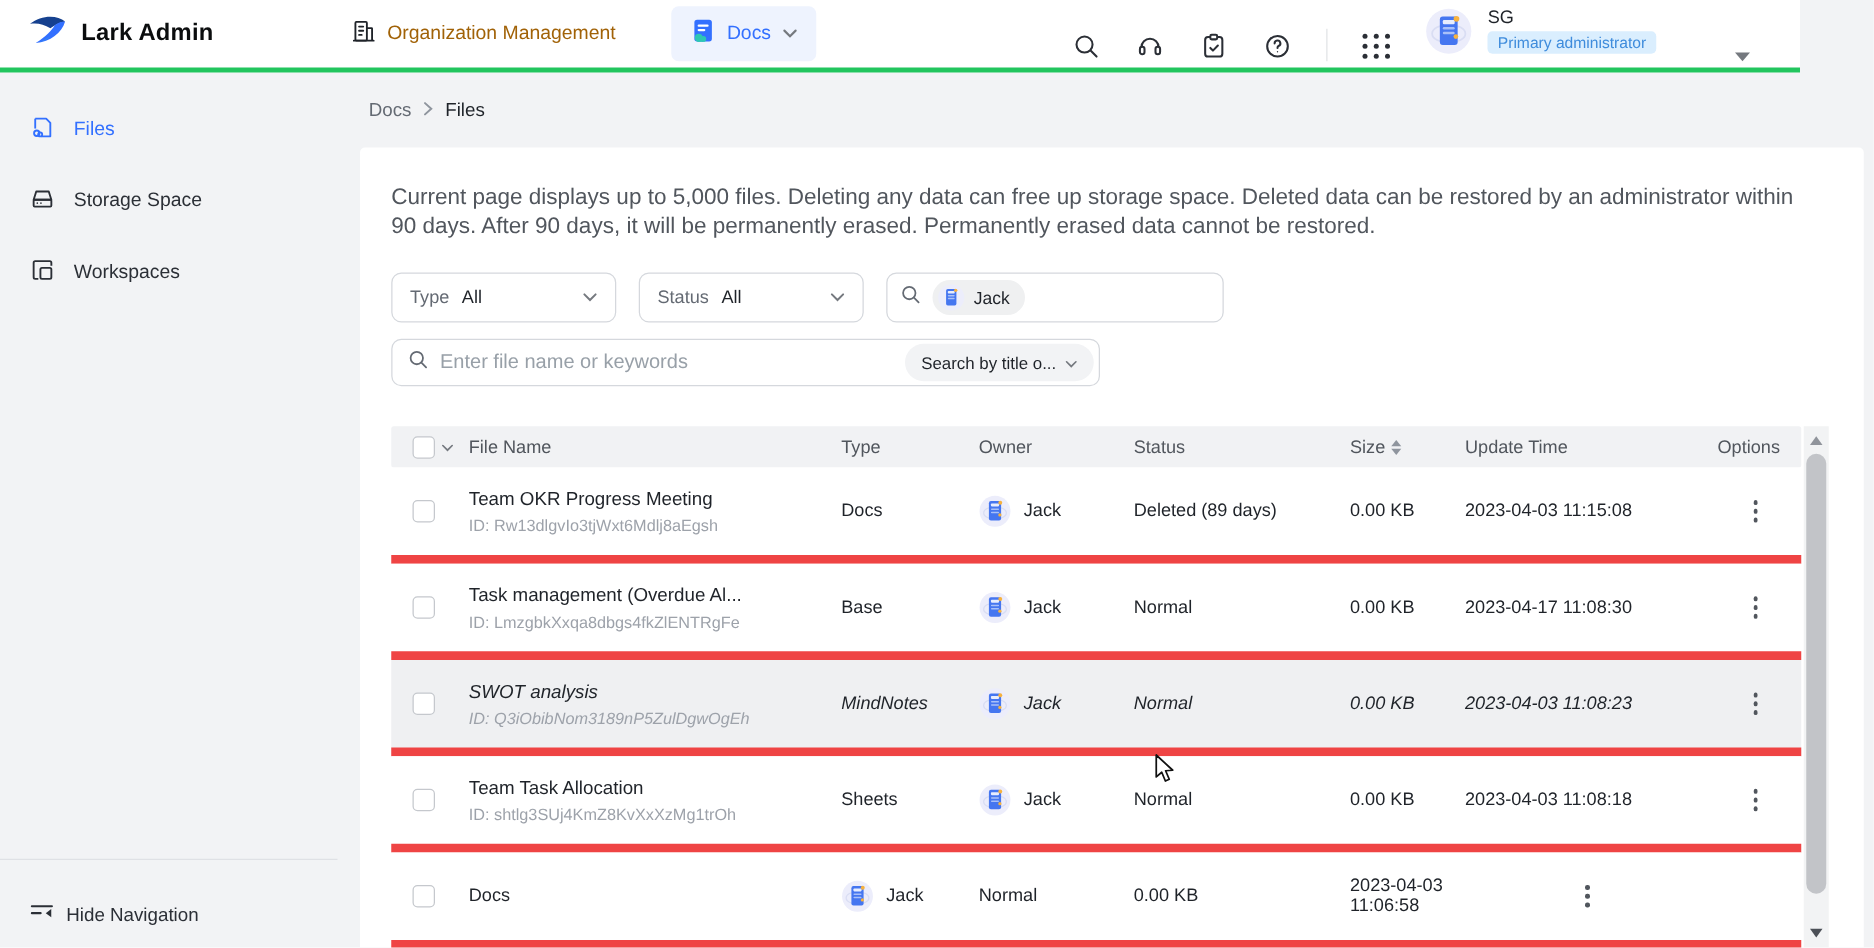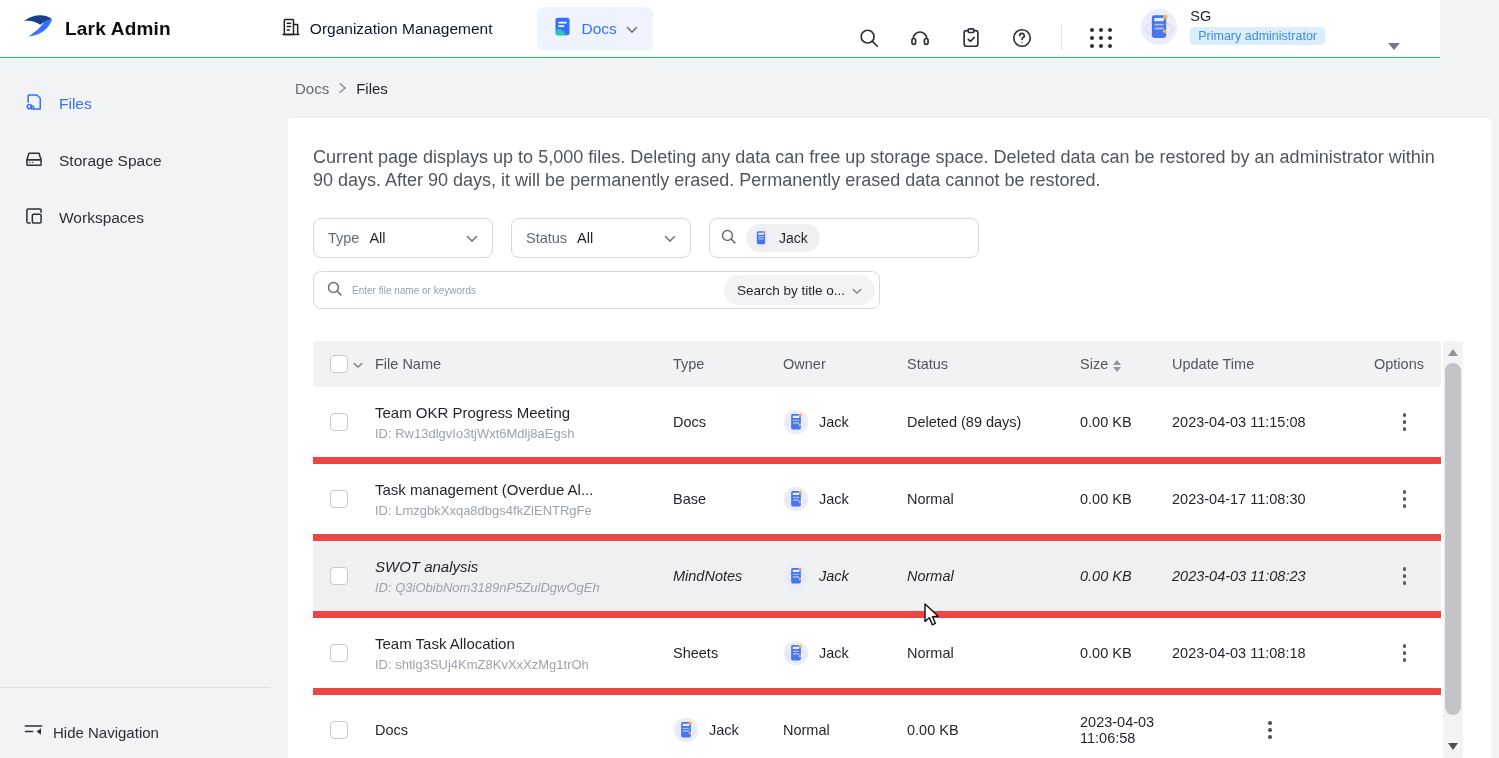--- a/index.html
+++ b/index.html
@@ -5,26 +5,26 @@
   * { margin:0; padding:0; box-sizing:border-box; }
   html,body { width:1499px; height:758px; overflow:hidden; }
   body {
     font-family:"Liberation Sans", sans-serif;
     background:#f2f3f5; color:#1f2329; position:relative;
   }
 
   
   .header {
     position:absolute; top:0; left:0; width:1440px; height:58px;
-    background:#fff; border-bottom:1px solid #22c55e;
+    background:#fff; border-bottom:4px solid #22c55e;
     display:flex; align-items:center; z-index:5;
   }
   .brand { display:flex; align-items:center; gap:10px; padding-left:22px; }
   .brand-name { font-size:19px; font-weight:bold; color:#0b0d0e; letter-spacing:.2px; }
-  .nav-org { display:flex; align-items:center; gap:9px; margin-left:110px; font-size:15.5px; color:#0f172a; cursor:default; }
+  .nav-org { display:flex; align-items:center; gap:9px; margin-left:110px; font-size:15.5px; color:#a16207; cursor:default; }
   .docs-pill {
     display:flex; align-items:center; gap:9px; margin-left:44px;
     background:#eef3fe; border-radius:6px; padding:9px 15px;
   }
   .docs-pill .label { color:#3370ff; font-size:15.5px; }
   .header-right { margin-left:auto; display:flex; align-items:flex-end; gap:27px; padding-right:40px; }
   .hicon { width:24px; height:24px; display:flex; align-items:center; justify-content:center; cursor:pointer; }
   .hdr-divider { width:1px; height:26px; background:#e1e3e6; }
   .apps-grid { display:grid; grid-template-columns:repeat(3,5px); grid-gap:4px; }
   .apps-grid i { width:4px; height:4px; border-radius:50%; background:#2b2f36; }
@@ -66,42 +66,42 @@
     display:flex; align-items:center; padding:0 10px; gap:9px; background:#fff; cursor:text;
   }
   .owner-tag { display:flex; align-items:center; gap:7px; background:#eff0f1; border-radius:14px; height:28px; padding:0 12px 0 4px; font-size:14px; color:#1f2329; }
 
   .search-row {
     margin:13px 25px 0 25px; width:567px; height:38px;
     border:1px solid #d5d8dd; border-radius:8px; background:#fff;
     display:flex; align-items:center; padding:0 4px 0 12px; gap:9px;
   }
   .search-row input {
-    border:none; outline:none; flex:1; font-size:10px; font-family:"Liberation Sans",sans-serif; color:#1f2329; background:transparent;
+    border:none; outline:none; flex:1; font-size:16px; font-family:"Liberation Sans",sans-serif; color:#1f2329; background:transparent;
   }
   .search-row input::placeholder { color:#98a0a8; }
   .scope-pill { display:flex; align-items:center; gap:7px; background:#f2f3f5; border-radius:16px; height:30px; padding:0 13px; font-size:13.5px; color:#1f2329; cursor:pointer; white-space:nowrap; }
 
   
   .table { margin:32px 0 0 25px; width:1128px; }
   .thead, .trow {
     display:grid;
     grid-template-columns:62px 298px 110px 124px 173px 92px 202px 1fr;
     align-items:center;
   }
-  .thead { height:46px; background:#f1f2f4; border-radius:2px; font-size:14.5px; color:#51565d; }
+  .thead { height:33px; background:#f1f2f4; border-radius:2px; font-size:14.5px; color:#51565d; }
   .trow { height:77px; border-bottom:7px solid #ef4444; font-size:14.5px; color:#1f2329; background:#fff; }
   .trow.hl { background:#eff0f2;font-style:italic; }
   .cell-check { display:flex; align-items:center; gap:5px; padding-left:17px; }
   .checkbox { width:18px; height:18px; border:1.5px solid #c5c8cd; border-radius:4px; background:#fff; cursor:pointer; flex:none; }
   .name-cell { display:flex; flex-direction:column; gap:5px; padding-right:14px; }
   .fname { font-size:15px; color:#1f2329; cursor:pointer; white-space:nowrap; overflow:hidden; }
   .fid { font-size:13px; color:#9da2aa; white-space:nowrap; }
   .owner-cell { display:flex; align-items:center; gap:10px; }
-  .size-head { display:flex; align-items:flex-end; gap:5px; cursor:pointer; }
+  .size-head { display:flex; align-items:center; gap:5px; cursor:pointer; }
   .sort-arrows { display:flex; flex-direction:column; gap:2px; }
   .sort-arrows .up { width:0;height:0;border-left:4.5px solid transparent;border-right:4.5px solid transparent;border-bottom:5.5px solid #8f959e; }
   .sort-arrows .down { width:0;height:0;border-left:4.5px solid transparent;border-right:4.5px solid transparent;border-top:5.5px solid #8f959e; }
   .opt-head { text-align:center; padding-right:18px; }
   .opt-cell { display:flex; justify-content:center; padding-right:6px; }
   .dots-btn { display:flex; flex-direction:column; gap:3.5px; padding:6px; cursor:pointer; }
   .dots-btn i { width:3.5px; height:3.5px; border-radius:50%; background:#51565d; }
 
   
   .vscroll { position:absolute; left:1443px; top:341px; width:20px; bottom:0; background:#f2f3f4; }

